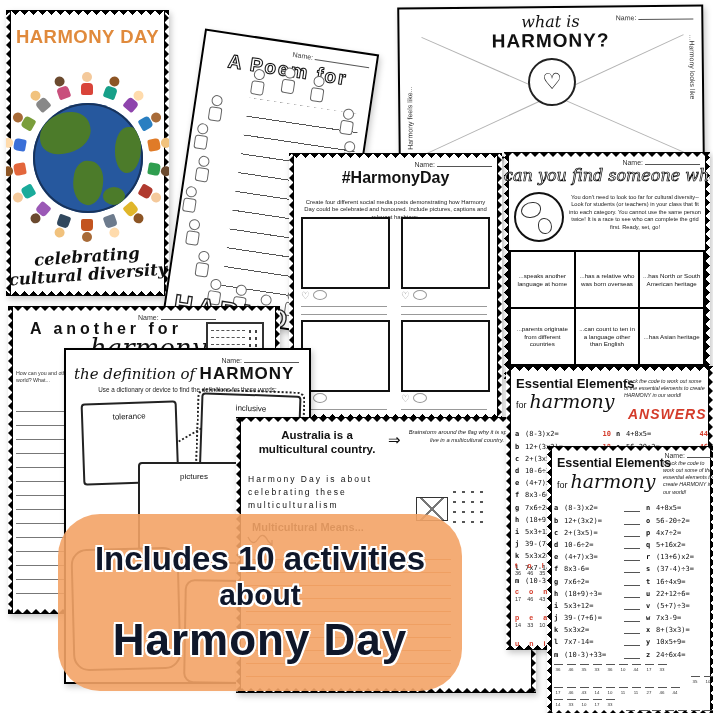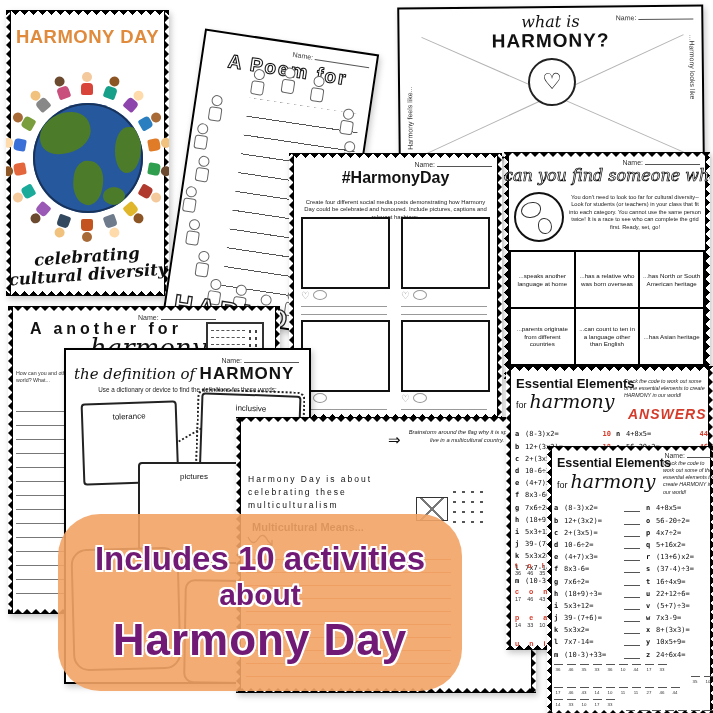--- a/index.html
+++ b/index.html
@@ -173,21 +173,21 @@
   .code-row{display:flex;gap:3px;}
   .code-row.right{justify-content:flex-end;}
   .cc{display:inline-flex;flex-direction:column;align-items:center;width:10px;}
   .cc i{display:block;width:9px;border-top:1px solid #555;height:2px;}
   .cc b{font-size:4.4px;font-weight:normal;color:#333;}
 
   
   #overlay{position:absolute;left:58px;top:514px;width:404px;height:177px;z-index:9;
            background:rgba(243,163,102,.9);border-radius:42px;
            display:flex;flex-direction:column;align-items:center;justify-content:center;line-height:1.12;}
-  .ov-txt{color:#701a75;font-weight:700;
+  .ov-txt{color:#0f172a;font-weight:700;
     text-shadow:2px 0 0 #fff,-2px 0 0 #fff,0 2px 0 #fff,0 -2px 0 #fff,
                 1.6px 1.6px 0 #fff,-1.6px 1.6px 0 #fff,1.6px -1.6px 0 #fff,-1.6px -1.6px 0 #fff;}
   .ov-1{font-size:33px;}
   .ov-2{font-size:30px;}
   .ov-3{font-size:44px;margin-top:4px;letter-spacing:1px;}
 </style>
 </head>
 <body>
 
 <div id="canvas">
@@ -477,20 +477,21 @@
       <span class="lbl">inclusive</span>
       </div>
     <div class="df-box df-b3">
       <span class="lbl">pictures</span>
       </div>
     <div class="df-box df-b4"></div>
     <div class="df-box df-b5"></div>
   </section>
 
   <section class="pg saw" id="australia">
+    <div class="au-title">Australia is a multicultural country.</div>
     <div class="au-arrow">⇒</div>
     <div class="au-brain">Brainstorm around the flag why it is special to live in a multicultural country.</div>
     <div class="au-body">Harmony Day is about celebrating these multiculturalism</div>
     <div class="au-means">Multicultural Means...</div>
     <svg class="au-squig" width="30" height="18">
       <path d="M2,4 q5,10 10,2 t10,2 l4,4 m0,-5 l0,5 l-5,0" fill="none" stroke="#333" stroke-width="1.3"></path>
     </svg>
     <div class="au-flag"></div>
     <div class="au-conf"></div>
     <div class="au-rules"></div>

